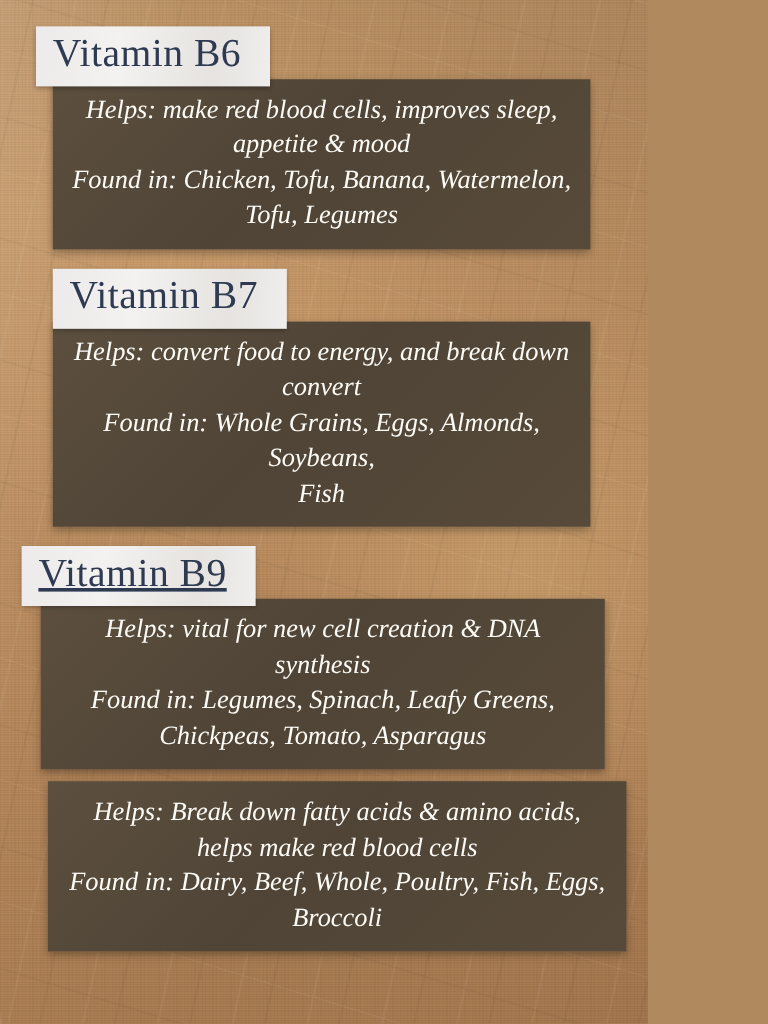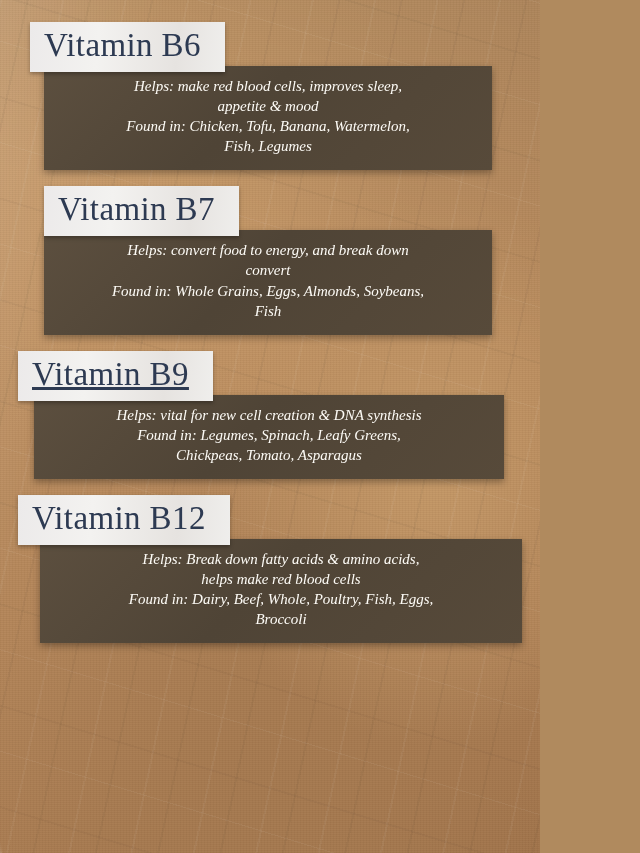--- a/index.html
+++ b/index.html
@@ -90,21 +90,21 @@
   }
 
   .body-card {
     position: relative;
     margin-top: -6px;
     background: linear-gradient(135deg, #5c4f3f 0%, #4f4436 45%, #574a3a 100%);
     color: #fdfbf6;
     box-shadow: 0 3px 7px rgba(0,0,0,0.32);
     padding: 10px 16px 14px 16px;
     text-align: center;
-    font-size: 15px;
+    font-size: 22px;
     line-height: 1.34;
     font-style: italic;
   }
   .body-card .line {
     display: block;
   }
 
   
   .blk-0 .body-card { margin-left: 26px; margin-right: 30px; }
   .blk-1 .body-card { margin-left: 26px; margin-right: 30px; }
@@ -121,21 +121,21 @@
 
 <div class="page">
   <div class="content">
 
     <div class="vitamin-block blk-0">
       <div class="title-tape">Vitamin B6</div>
       <div class="body-card">
         <span class="line">Helps: make red blood cells, improves sleep,</span>
         <span class="line">appetite &amp; mood</span>
         <span class="line">Found in: Chicken, Tofu, Banana, Watermelon,</span>
-        <span class="line">Fish, Legumes</span>
+        <span class="line">Tofu, Legumes</span>
       </div>
     </div>
 
     <div class="vitamin-block blk-1">
       <div class="title-tape">Vitamin B7</div>
       <div class="body-card">
         <span class="line">Helps: convert food to energy, and break down</span>
         <span class="line">convert</span>
         <span class="line">Found in: Whole Grains, Eggs, Almonds, Soybeans,</span>
         <span class="line">Fish</span>
@@ -145,21 +145,20 @@
     <div class="vitamin-block blk-2">
       <div class="title-tape">Vitamin B9</div>
       <div class="body-card">
         <span class="line">Helps: vital for new cell creation &amp; DNA synthesis</span>
         <span class="line">Found in: Legumes, Spinach, Leafy Greens,</span>
         <span class="line">Chickpeas, Tomato, Asparagus</span>
       </div>
     </div>
 
     <div class="vitamin-block blk-3">
-      <div class="title-tape">Vitamin B12</div>
       <div class="body-card">
         <span class="line">Helps: Break down fatty acids &amp; amino acids,</span>
         <span class="line">helps make red blood cells</span>
         <span class="line">Found in: Dairy, Beef, Whole, Poultry, Fish, Eggs,</span>
         <span class="line">Broccoli</span>
       </div>
     </div>
 
   </div>
 </div>

